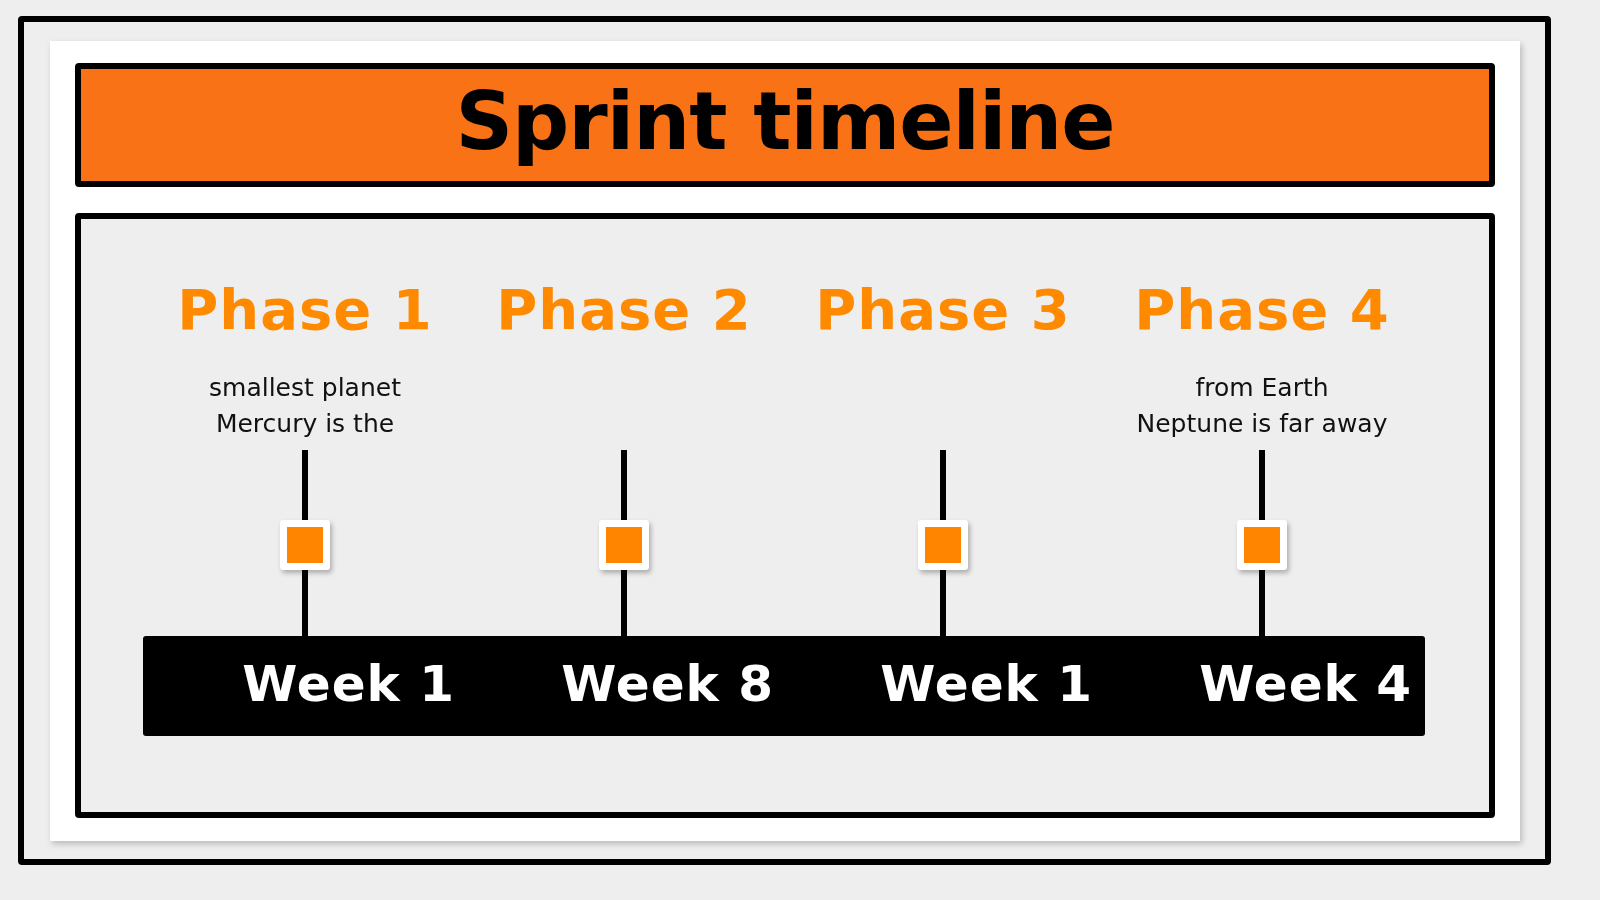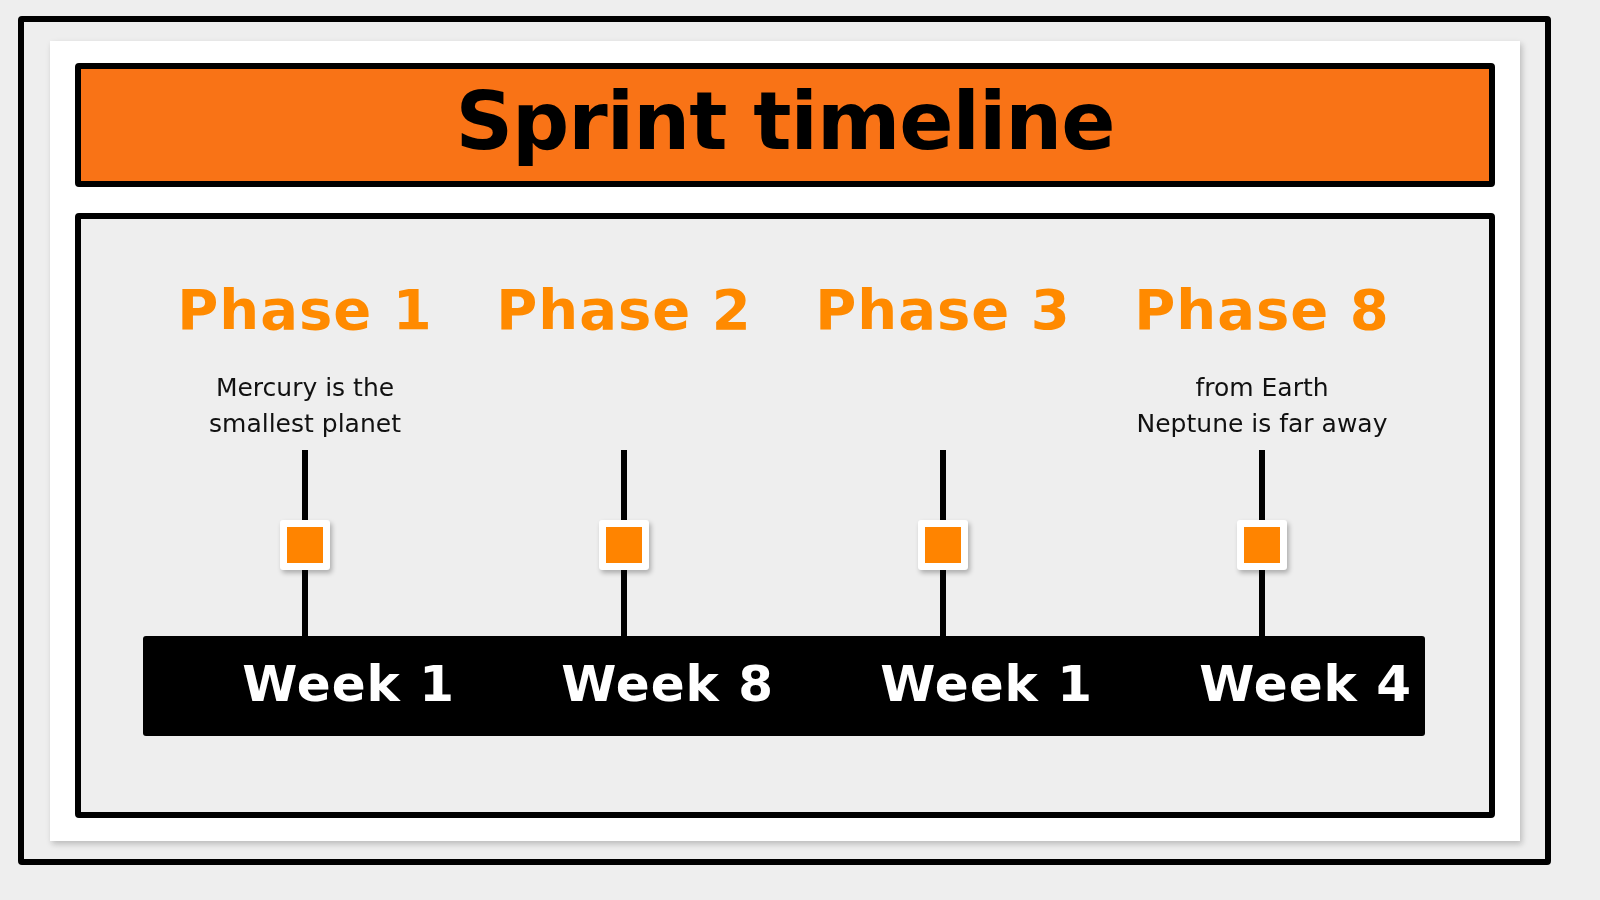--- a/index.html
+++ b/index.html
@@ -132,22 +132,22 @@
 
 <div class="title-box">
   <div class="title">Sprint timeline</div>
 </div>
 
 <div class="main-box"></div>
 
 <div class="phase" style="left:150px; top:0; height:0;">
   <div class="phase-title">Phase 1</div>
   <div class="phase-desc">
+    <span>smallest planet</span>
     <span>Mercury is the</span>
-    <span>smallest planet</span>
   </div>
 </div>
 <div class="connector" style="left:302px;"></div>
 <div class="marker" style="left:280px;">
   <div class="marker-inner"></div>
 </div>
 
 <div class="phase" style="left:469px; top:0; height:0;">
   <div class="phase-title">Phase 2</div>
   <div class="phase-desc">
@@ -162,21 +162,21 @@
   <div class="phase-title">Phase 3</div>
   <div class="phase-desc">
   </div>
 </div>
 <div class="connector" style="left:940px;"></div>
 <div class="marker" style="left:918px;">
   <div class="marker-inner"></div>
 </div>
 
 <div class="phase" style="left:1107px; top:0; height:0;">
-  <div class="phase-title">Phase 8</div>
+  <div class="phase-title">Phase 4</div>
   <div class="phase-desc">
     <span>from Earth</span>
     <span>Neptune is far away</span>
   </div>
 </div>
 <div class="connector" style="left:1259px;"></div>
 <div class="marker" style="left:1237px;">
   <div class="marker-inner"></div>
 </div>
 

